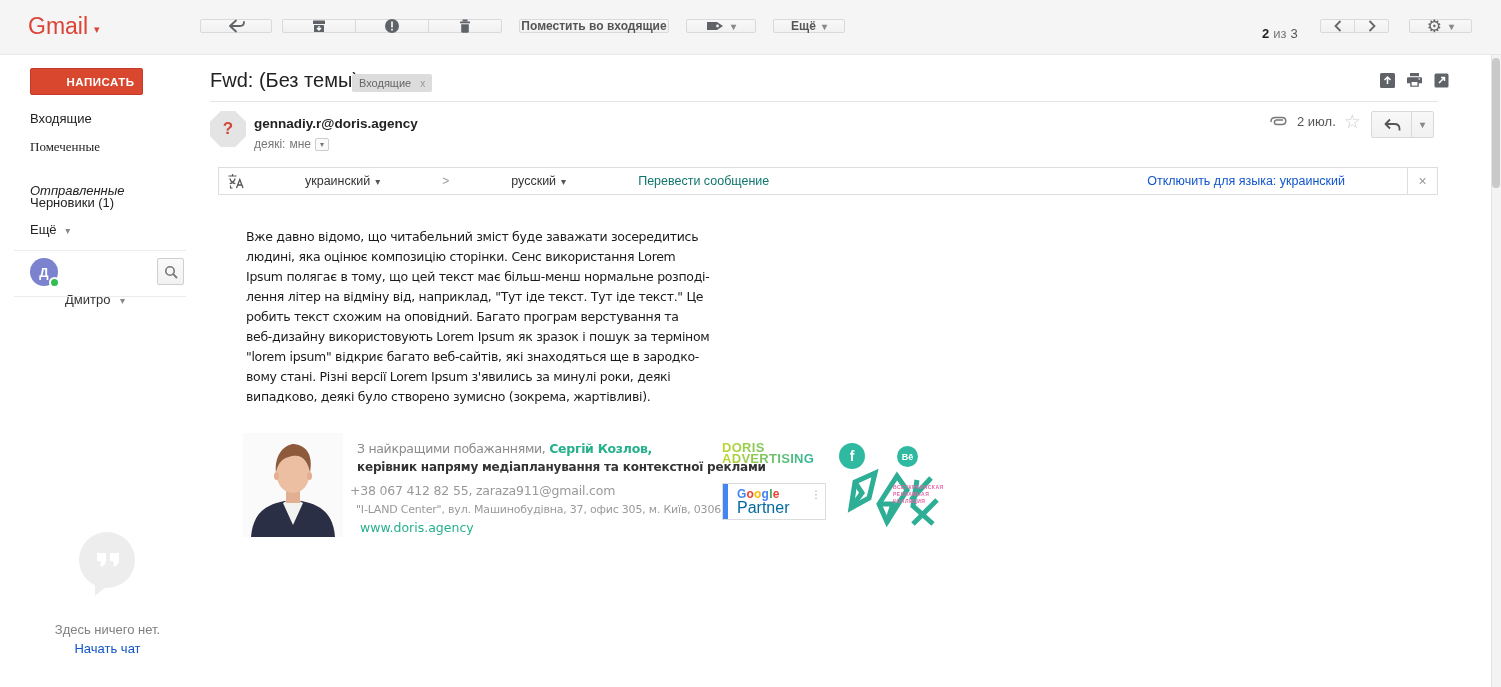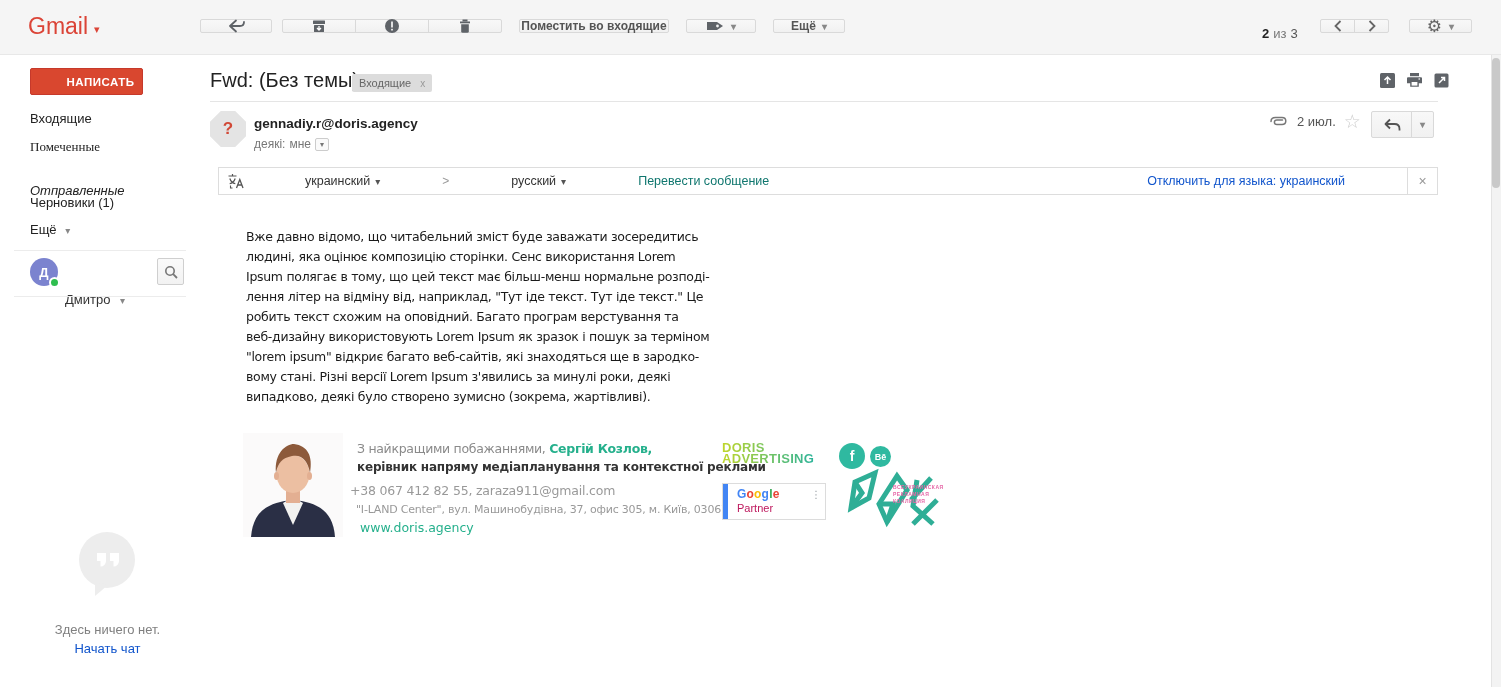--- a/index.html
+++ b/index.html
@@ -84,27 +84,27 @@
   .sig-greeting .sig-name { color:#25b08c; font-weight:bold; }
   .sig-title { position:absolute; left:357px; top:460px; font-family:"DejaVu Sans", sans-serif; font-size:12px; font-weight:bold; color:#333; letter-spacing:-0.2px; }
   .sig-contact { position:absolute; left:350px; top:483px; font-family:"DejaVu Sans", sans-serif; font-size:12.5px; color:#999; letter-spacing:-0.2px; }
   .sig-address { position:absolute; left:356px; top:503px; font-family:"DejaVu Sans", sans-serif; font-size:11px; color:#999; letter-spacing:-0.2px; }
   .sig-site { position:absolute; left:360px; top:520px; font-family:"DejaVu Sans", sans-serif; font-size:12.5px; color:#25b08c; cursor:pointer; }
 
   .doris-logo { position:absolute; left:722px; top:442px; font-size:13px; font-weight:900; line-height:11px; letter-spacing:.3px;
                 background:linear-gradient(90deg,#c0d62a,#2bb39a); -webkit-background-clip:text; background-clip:text; color:transparent; }
   .soc { position:absolute; border-radius:50%; background:#2fb9a0; color:#fff; display:flex; align-items:center; justify-content:center; cursor:pointer; }
   .soc-fb { left:839px; top:443px; width:26px; height:26px; font-size:14px; font-weight:bold; }
-  .soc-be { left:870px; top:446px; width:21px; height:21px; font-size:9px; font-weight:bold; }
+  .soc-be { left:897px; top:446px; width:21px; height:21px; font-size:9px; font-weight:bold; }
 
   .gp-badge { position:absolute; left:722px; top:483px; width:104px; height:37px; background:#fff; border:1px solid #dcdcdc; display:flex; }
   .gp-bar { width:5px; height:100%; background:#4285f4; }
   .gp-text { margin-left:9px; padding-top:4px; }
   .gp-google { font-size:12px; font-weight:bold; letter-spacing:.2px; line-height:12px; }
-  .gp-partner { font-size:11px; color:#be185d; line-height:16px; }
+  .gp-partner { font-size:16px; color:#0369a1; line-height:16px; }
   .gp-dots { position:absolute; right:4px; top:5px; font-size:10px; color:#9aa0a6; }
 
   .vrk-logo { position:absolute; left:843px; top:466px; }
   .vrk-text { position:absolute; left:893px; top:484px; font-size:5px; line-height:7px; font-weight:bold; color:#e566a6;
               white-space:pre-line; letter-spacing:.5px; }
 
   
   .scrollbar { position:absolute; right:0; top:55px; bottom:0; width:10px; background:#f3f3f3; border-left:1px solid #e3e3e3; }
   .scroll-thumb { position:absolute; right:1px; top:3px; width:8px; height:130px; background:#c9c9c9; border-radius:4px; cursor:pointer; }
 

